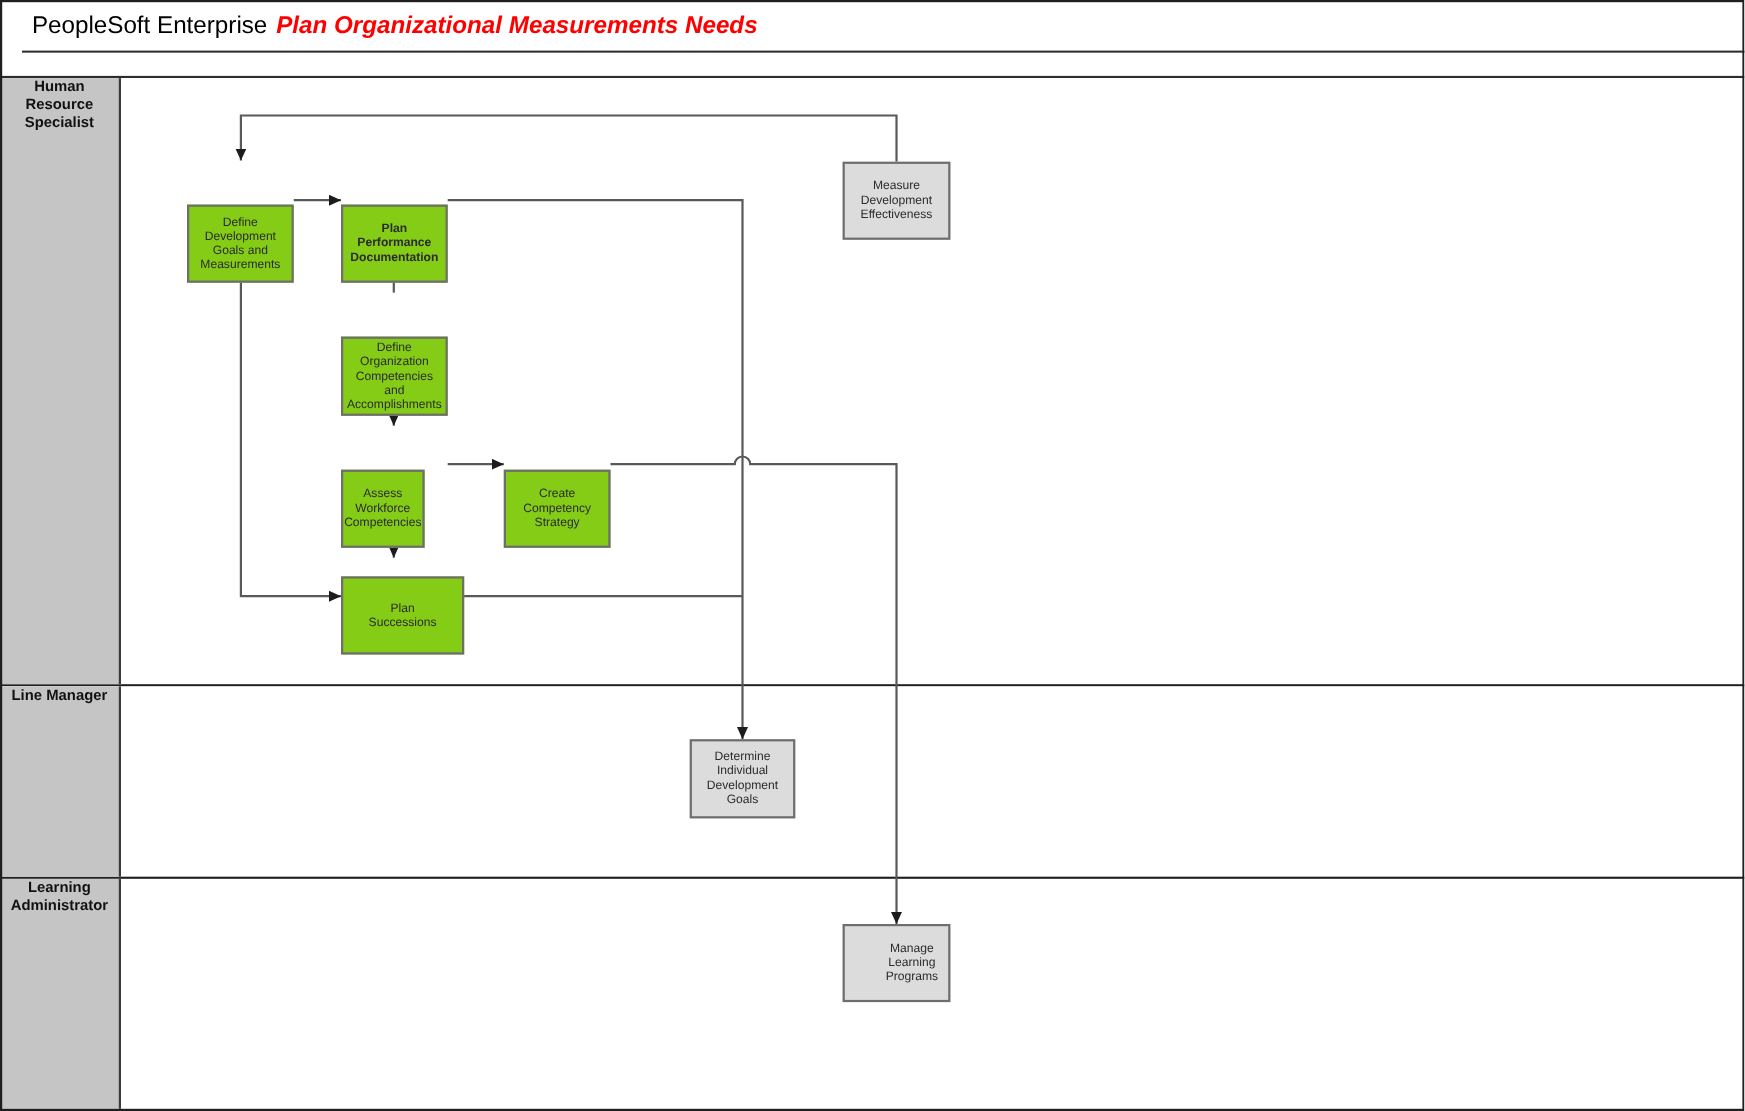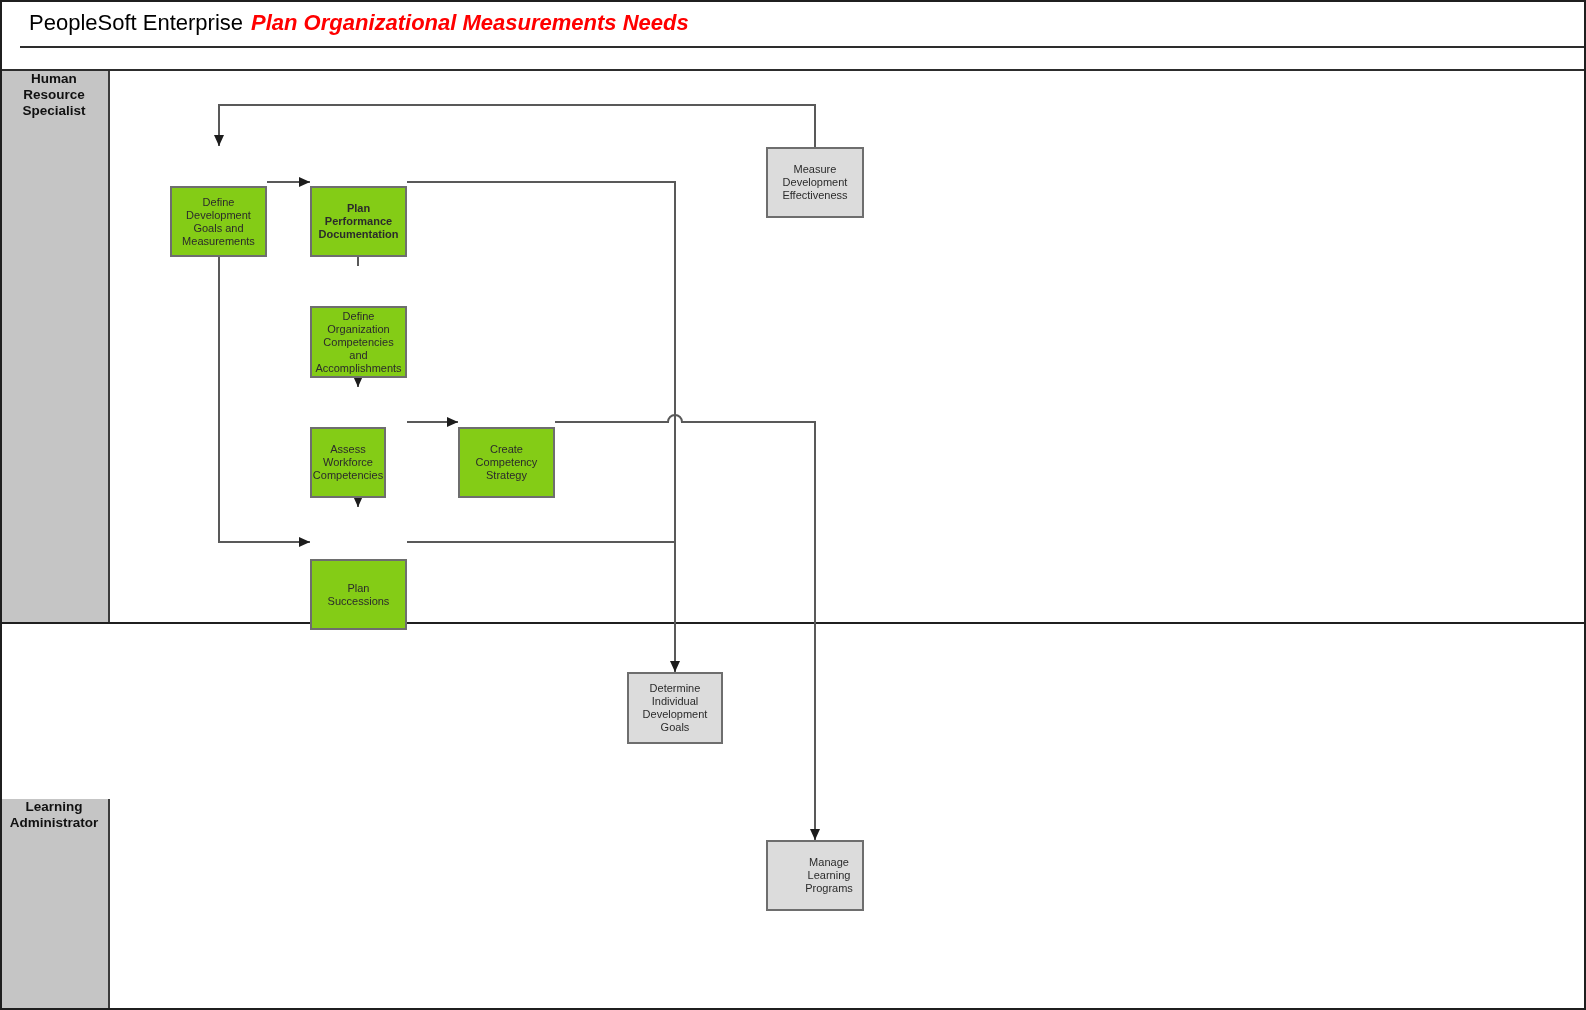--- a/index.html
+++ b/index.html
@@ -55,20 +55,25 @@
   </div>
 
   <div class="subheader-row"></div>
 
   <div class="lane-rows">
       <div class="lane-row divided" style="top: 71px; height: 553px;">
         <div class="lane-cell">
           <div class="lane-label">Human Resource Specialist</div>
         </div>
       </div>
+      <div class="lane-row divided" style="top: 624px; height: 175px;">
+        <div class="lane-cell">
+          <div class="lane-label">Line Manager</div>
+        </div>
+      </div>
       <div class="lane-row" style="top: 799px; height: 209px;">
         <div class="lane-cell">
           <div class="lane-label">Learning Administrator</div>
         </div>
       </div>
     </div>
 
   <svg class="connector-layer" width="1586" height="1010" viewBox="0 0 1586 1010">
     <defs>
       <marker id="arrowhead" orient="auto-start-reverse" markerWidth="13" markerHeight="12" refX="11" refY="5" markerUnits="userSpaceOnUse">
@@ -111,21 +116,21 @@
       </div>
       <div class="node white" style="left: 310px; top: 387px; width: 76px; height: 71px;">
         <div class="node-label">Assess Workforce
 Competencies</div>
       </div>
       <div class="node white" style="left: 458px; top: 387px; width: 97px; height: 71px;">
         <div class="node-label">Create
 Competency
 Strategy</div>
       </div>
-      <div class="node white" style="left: 310px; top: 519px; width: 97px; height: 71px;">
+      <div class="node white" style="left: 310px; top: 484px; width: 112px; height: 71px;">
         <div class="node-label">Plan
 Successions</div>
       </div>
       <div class="node gray" style="left: 627px; top: 672px; width: 96px; height: 72px;">
         <div class="node-label">Determine
 Individual
 Development
 Goals</div>
       </div>
       <div class="node gray" style="left: 766px; top: 840px; width: 98px; height: 71px; padding-left: 28px;">

